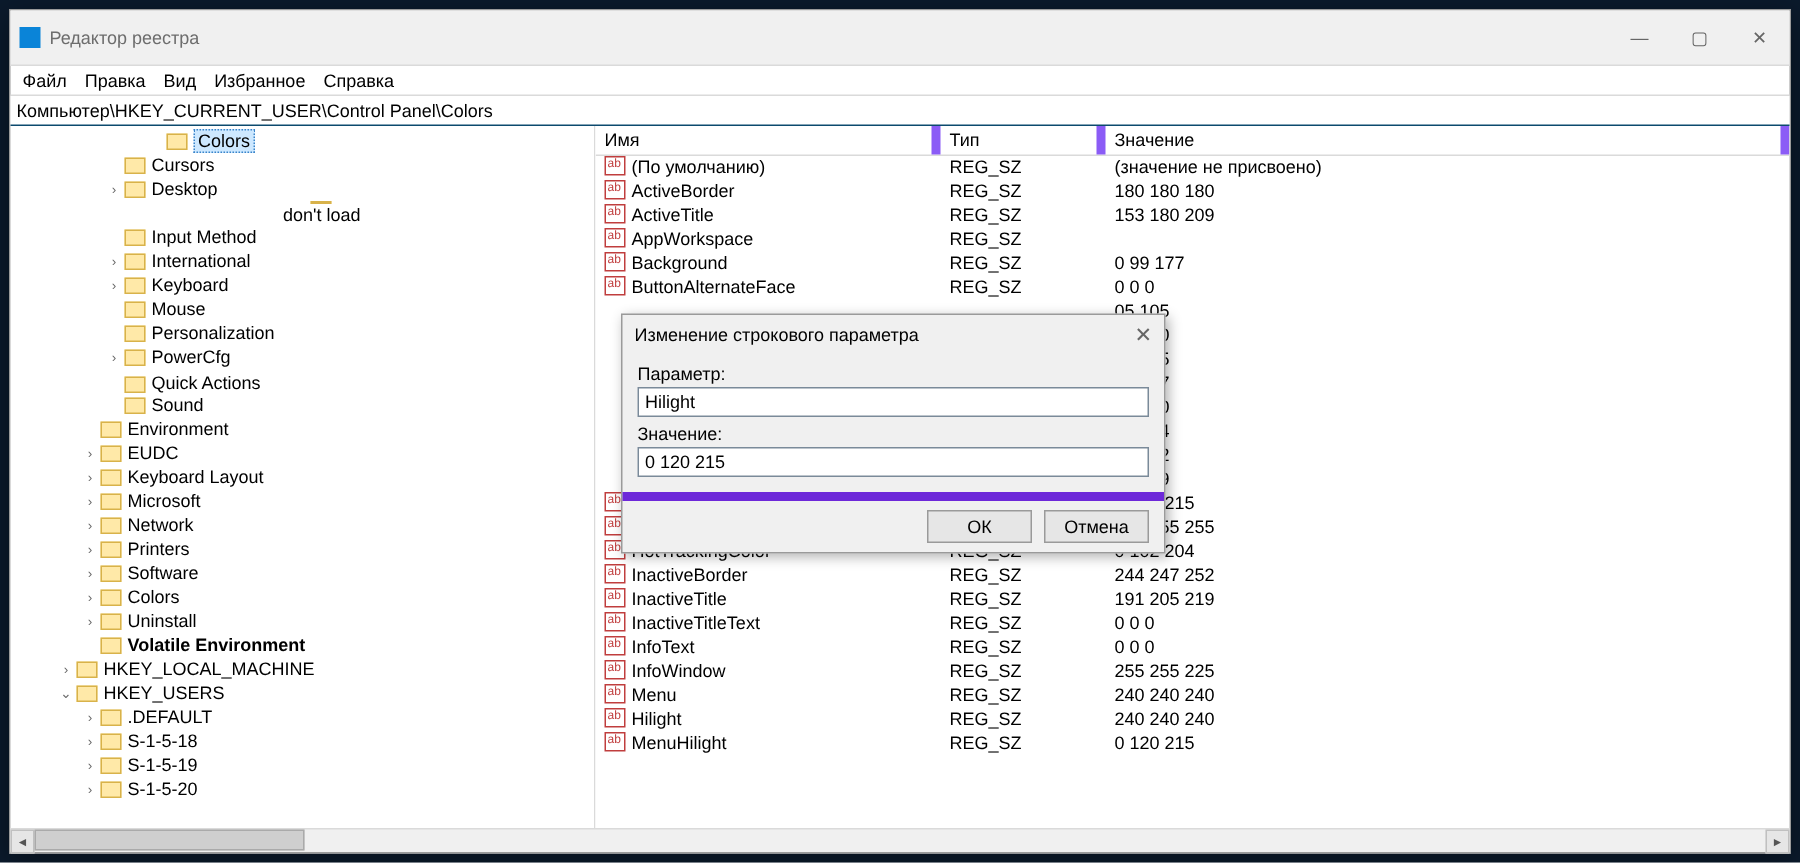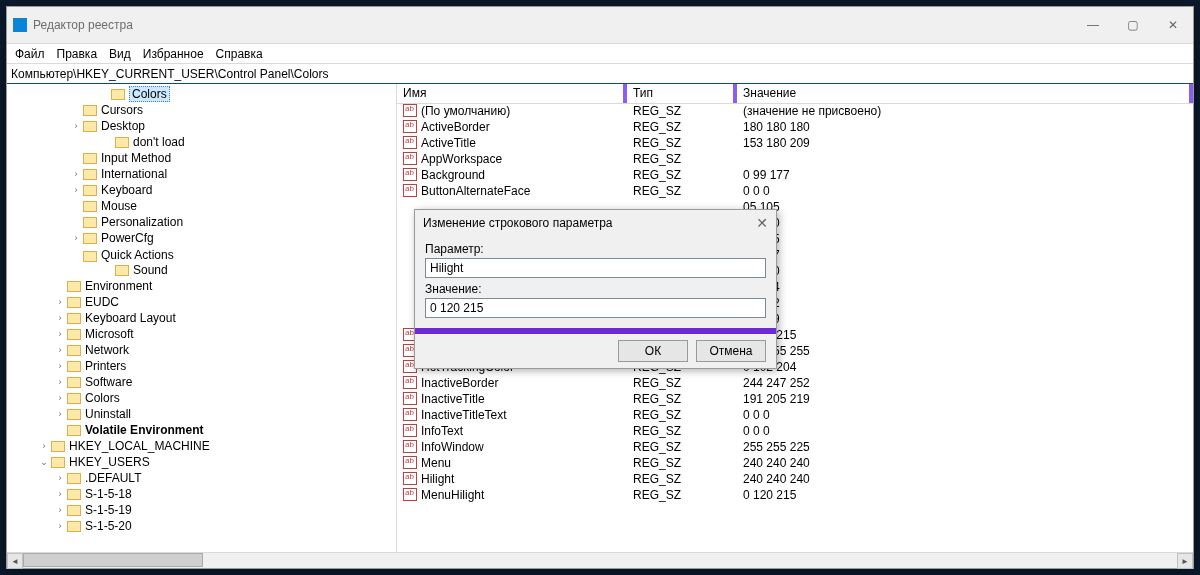--- a/index.html
+++ b/index.html
@@ -13,21 +13,21 @@
 .menubar span{cursor:default}
 .addrbar{height:20px;display:flex;align-items:center;padding:0 4px;border-bottom:1px solid #0c4a6e;background:#fff}
 .content{flex:1;display:flex;overflow:hidden;position:relative}
 .tree{width:390px;border-right:1px solid #dadada;overflow:auto;padding:2px 0;background:#fff}
 .tree-row{display:flex;align-items:center;height:16px;white-space:nowrap;padding-right:6px}
 .tree-row .chev{width:10px;font-size:9px;color:#6a6a6a;text-align:center}
 .tree-row .folder{width:14px;height:11px;background:#ffe9a8;border:1px solid #d8b24a;margin:0 4px 0 2px;display:inline-block}
 .tree-row .label.sel{background:#cde8ff;border:1px dotted #3a84c9;padding:0 2px}
 .list{flex:1;overflow:auto;background:#fff}
 .list-header{display:flex;height:20px;border-bottom:1px solid #dadada;position:sticky;top:0;background:#fff}
-.list-header .col{padding:2px 6px;border-right:4px solid #8b5cf6}
+.list-header .col{padding:2px 6px;border-right:6px solid #8b5cf6}
 .col-name{width:230px}
 .col-type{width:110px}
 .col-val{flex:1}
 .list-row{display:flex;height:16px;align-items:flex-start}
 .list-row .col{padding:0 6px;white-space:nowrap;overflow:hidden}
 .ab-icon{width:14px;height:13px;background:#fff;border:1px solid #c03e3e;display:inline-block;margin-right:4px;position:relative;vertical-align:-2px}
 .ab-icon::after{content:"ab";position:absolute;font-size:8px;color:#c03e3e;left:1px;top:-1px}
 .scrollbar-h{height:16px;background:#f0f0f0;border-top:1px solid #dadada;display:flex}
 .scrollbar-h .arrow{width:16px;height:16px;background:#e6e6e6;border:1px solid #c0c0c0;display:flex;align-items:center;justify-content:center;font-size:8px;color:#555}
 .scrollbar-h .track{flex:1;position:relative}
@@ -78,21 +78,21 @@
         <div class="tree-row" style="padding-left: 64px;">
           <span class="chev"></span>
           <span class="folder"></span>
           <span class="label">Cursors</span>
         </div>
         <div class="tree-row" style="padding-left: 64px;">
           <span class="chev">›</span>
           <span class="folder"></span>
           <span class="label">Desktop</span>
         </div>
-        <div class="tree-row" style="padding-left: 96px;">
+        <div class="tree-row" style="padding-left: 32px; flex-direction: column;">
           <span class="chev"></span>
           <span class="folder"></span>
           <span class="label">don't load</span>
         </div>
         <div class="tree-row" style="padding-left: 64px;">
           <span class="chev"></span>
           <span class="folder"></span>
           <span class="label">Input Method</span>
         </div>
         <div class="tree-row" style="padding-left: 64px;">
@@ -118,21 +118,21 @@
         <div class="tree-row" style="padding-left: 64px;">
           <span class="chev">›</span>
           <span class="folder"></span>
           <span class="label">PowerCfg</span>
         </div>
         <div class="tree-row" style="padding-left: 64px; align-items: flex-end;">
           <span class="chev"></span>
           <span class="folder"></span>
           <span class="label">Quick Actions</span>
         </div>
-        <div class="tree-row" style="padding-left: 64px; margin-left: 32px;">
+        <div class="tree-row" style="padding-left: 64px;">
           <span class="chev"></span>
           <span class="folder"></span>
           <span class="label">Sound</span>
         </div>
         <div class="tree-row" style="padding-left: 48px;">
           <span class="chev"></span>
           <span class="folder"></span>
           <span class="label">Environment</span>
         </div>
         <div class="tree-row" style="padding-left: 48px;">

